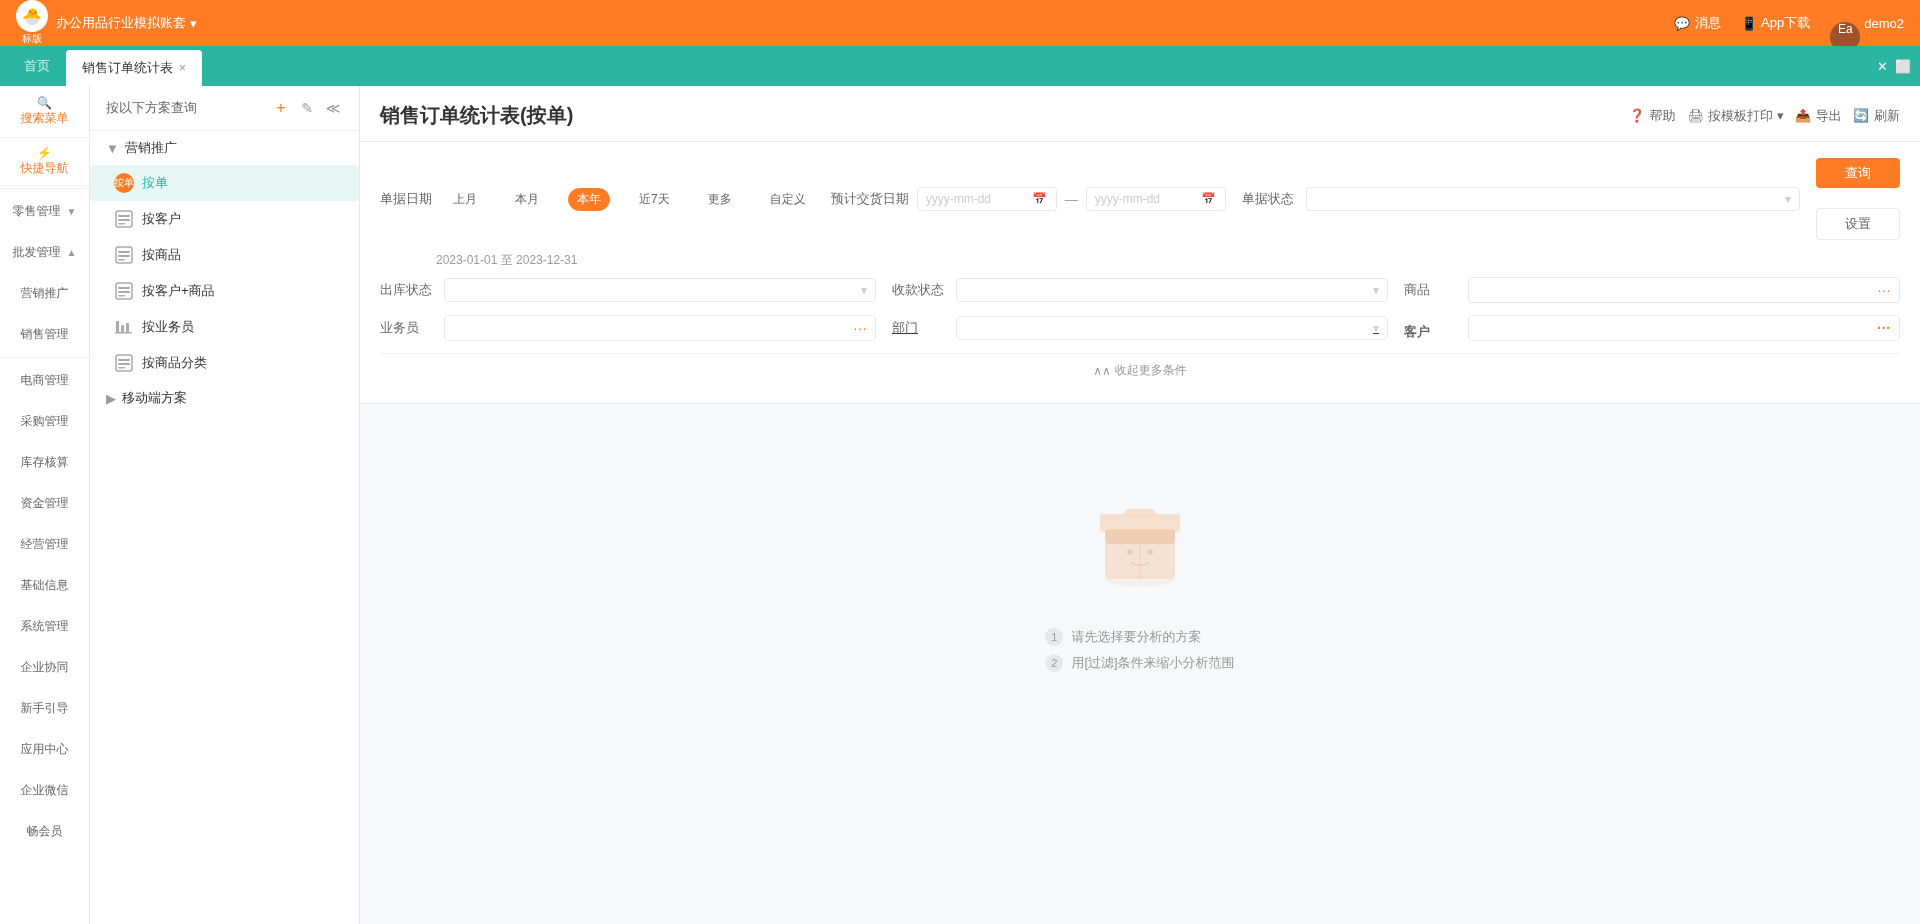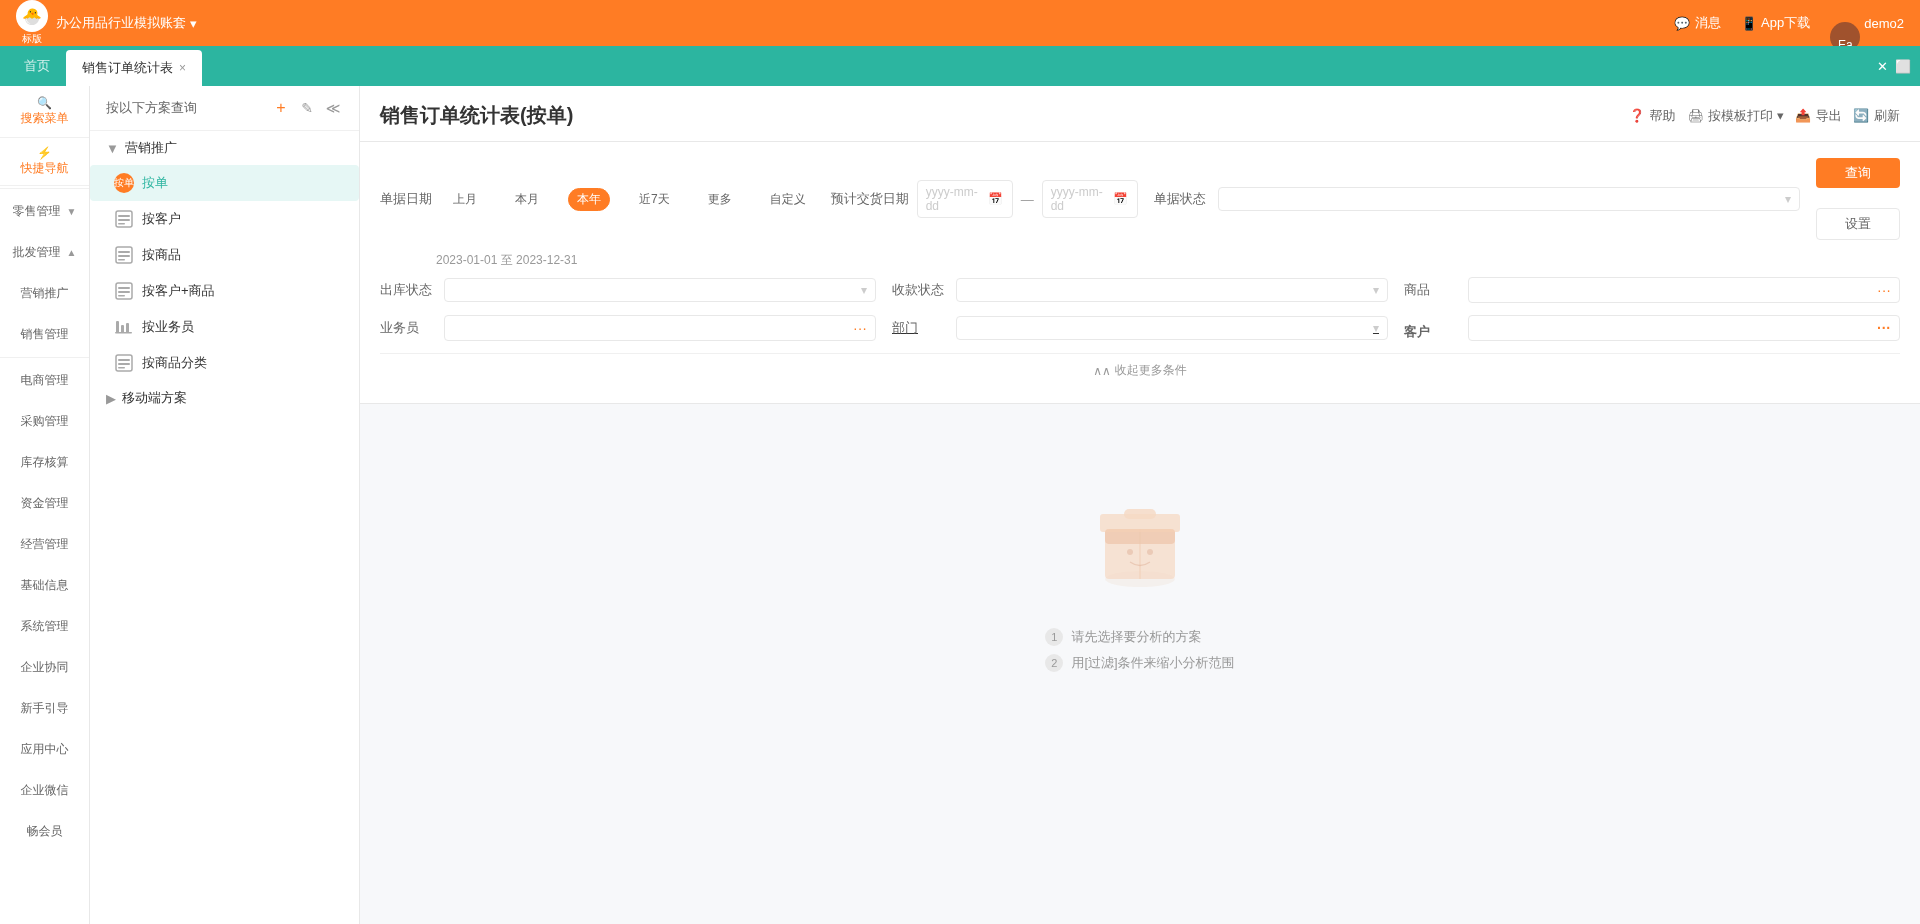--- a/index.html
+++ b/index.html
@@ -8,21 +8,21 @@
     
     .top-bar { background: #ff7c24; display: flex; align-items: center; justify-content: space-between; padding: 0 16px; height: 46px; flex-shrink: 0; }
     .top-bar-left { display: flex; align-items: center; gap: 8px; }
     .logo-area { display: flex; flex-direction: column; align-items: center; }
     .logo-circle { width: 32px; height: 32px; background: white; border-radius: 50%; display: flex; align-items: center; justify-content: center; }
     .logo-icon { font-size: 16px; color: #ff7c24; }
     .logo-text { color: white; font-size: 10px; }
     .app-selector { display: flex; align-items: center; gap: 4px; color: white; font-size: 13px; cursor: pointer; }
     .top-bar-right { display: flex; align-items: center; gap: 20px; color: white; font-size: 13px; }
     .top-bar-right-item { display: flex; align-items: center; gap: 4px; cursor: pointer; }
-    .avatar { width: 30px; height: 30px; border-radius: 50%; background: #a0522d; display: flex; align-items: flex-end; justify-content: center; color: white; font-size: 12px; overflow: hidden; margin-top: 28px; }
+    .avatar { width: 30px; height: 30px; border-radius: 50%; background: #a0522d; display: flex; align-items: flex-start; justify-content: center; color: white; font-size: 12px; overflow: hidden; margin-top: 28px; }
 
     
     .tab-bar { background: #2cb5a0; display: flex; align-items: center; height: 40px; flex-shrink: 0; padding: 0 8px; }
     .tab-item { display: flex; align-items: center; gap: 6px; padding: 0 16px; height: 40px; cursor: pointer; color: rgba(255,255,255,0.8); font-size: 13px; }
     .tab-item.active { background: white; color: #333; border-radius: 4px 4px 0 0; margin-top: 4px; height: 36px; }
     .tab-close { color: #999; font-size: 12px; cursor: pointer; }
     .tab-spacer { flex: 1; }
     .tab-window-btns { display: flex; gap: 8px; color: white; }
 
     
@@ -65,21 +65,21 @@
 
     
     .filter-area { background: white; padding: 16px 20px; border-bottom: 1px solid #e8e8e8; }
     .filter-row { display: flex; align-items: center; gap: 16px; margin-bottom: 12px; flex-wrap: wrap; }
     .filter-row:last-child { margin-bottom: 0; }
     .filter-label { color: #666; font-size: 13px; white-space: nowrap; min-width: 56px; }
     .filter-date-group { display: flex; align-items: center; gap: 8px; }
     .date-quick-btns { display: flex; gap: 20px; }
     .date-btn { padding: 2px 8px; border-radius: 12px; cursor: pointer; font-size: 12px; color: #666; border: 1px solid transparent; }
     .date-btn.active { background: #ff7c24; color: white; border-color: #ff7c24; }
-    .date-input { border: 1px solid #e8e8e8; border-radius: 4px; padding: 4px 8px; font-size: 12px; color: #999; width: 96px; display: flex; align-items: center; justify-content: space-between; cursor: pointer; }
+    .date-input { border: 1px solid #e8e8e8; border-radius: 4px; padding: 4px 8px; font-size: 12px; color: #999; width: 140px; display: flex; align-items: center; justify-content: space-between; cursor: pointer; }
     .date-input-cal { color: #ff7c24; }
     .filter-select { border: 1px solid #e8e8e8; border-radius: 4px; padding: 4px 8px; font-size: 12px; color: #999; min-width: 200px; display: flex; align-items: center; justify-content: space-between; cursor: pointer; flex: 1; }
     .filter-input { border: 1px solid #e8e8e8; border-radius: 4px; padding: 4px 8px; font-size: 12px; color: #999; min-width: 200px; display: flex; align-items: center; justify-content: flex-end; cursor: pointer; flex: 1; }
     .filter-dots { color: #ff7c24; font-size: 14px; }
     .search-btn { background: #ff7c24; color: white; border: none; border-radius: 4px; padding: 6px 20px; font-size: 13px; cursor: pointer; }
     .settings-btn { background: white; color: #666; border: 1px solid #e8e8e8; border-radius: 4px; padding: 6px 28px; font-size: 13px; cursor: pointer; }
 
     .collapse-bar { display: flex; justify-content: center; padding: 8px; border-top: 1px solid #f0f0f0; margin-top: 4px; }
     .collapse-btn { display: flex; align-items: center; gap: 4px; color: #999; font-size: 12px; cursor: pointer; }
 

